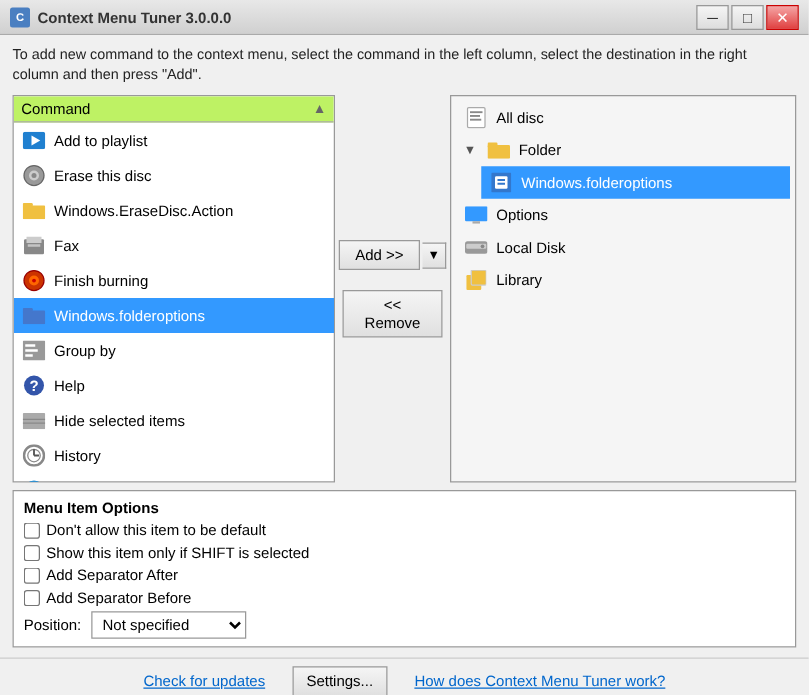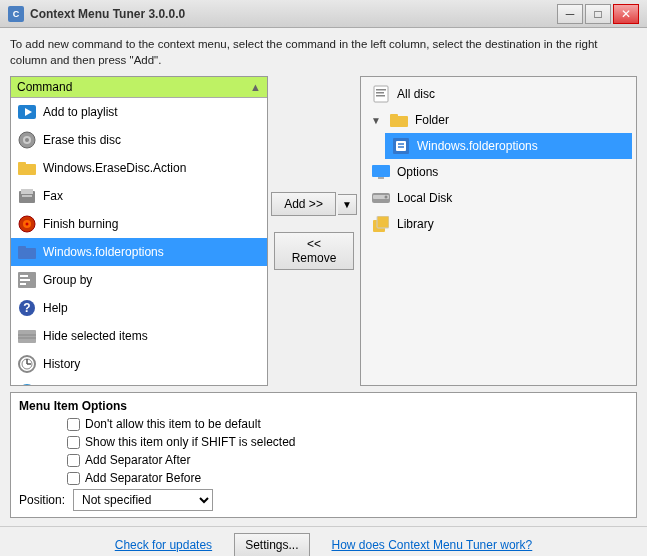--- a/index.html
+++ b/index.html
@@ -177,37 +177,36 @@
     .options-title {
       font-weight: bold;
       margin-bottom: 4px;
       font-size: 12px;
     }
     .checkbox-row {
       display: flex;
       align-items: center;
       gap: 5px;
       margin-bottom: 4px;
-      margin-left: 48px;
     }
     .checkbox-row input[type=checkbox] { width: 13px; height: 13px; }
     .position-row {
       display: flex;
       align-items: center;
       gap: 8px;
       margin-top: 4px;
     }
     .position-label { font-size: 12px; }
     .position-select {
       border: 1px solid #999;
       background: white;
       padding: 2px 4px;
       font-size: 12px;
       height: 22px;
-      width: 140px;
+      width: 124px;
     }
     .bottom-bar {
       display: flex;
       justify-content: center;
       gap: 8px;
       padding: 6px 10px;
       border-top: 1px solid #ccc;
       background: #f0f0f0;
     }
     .bottom-btn {

